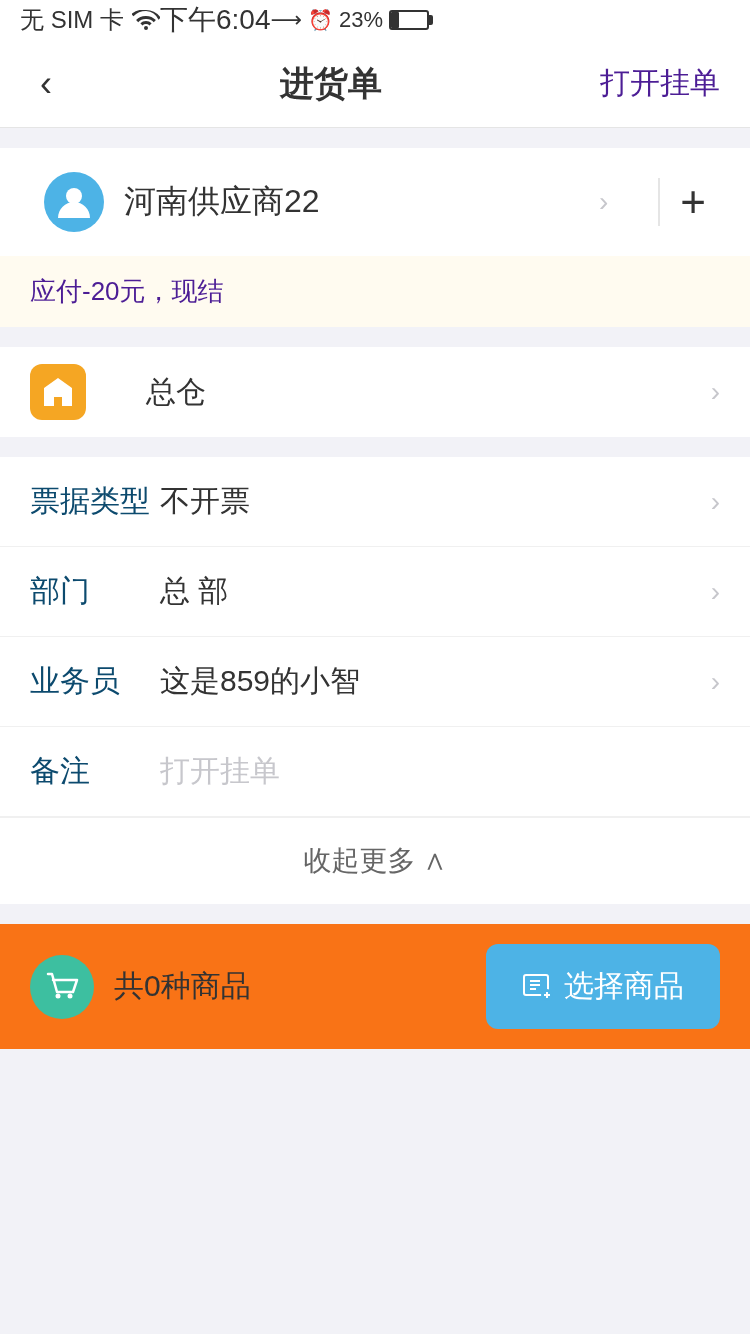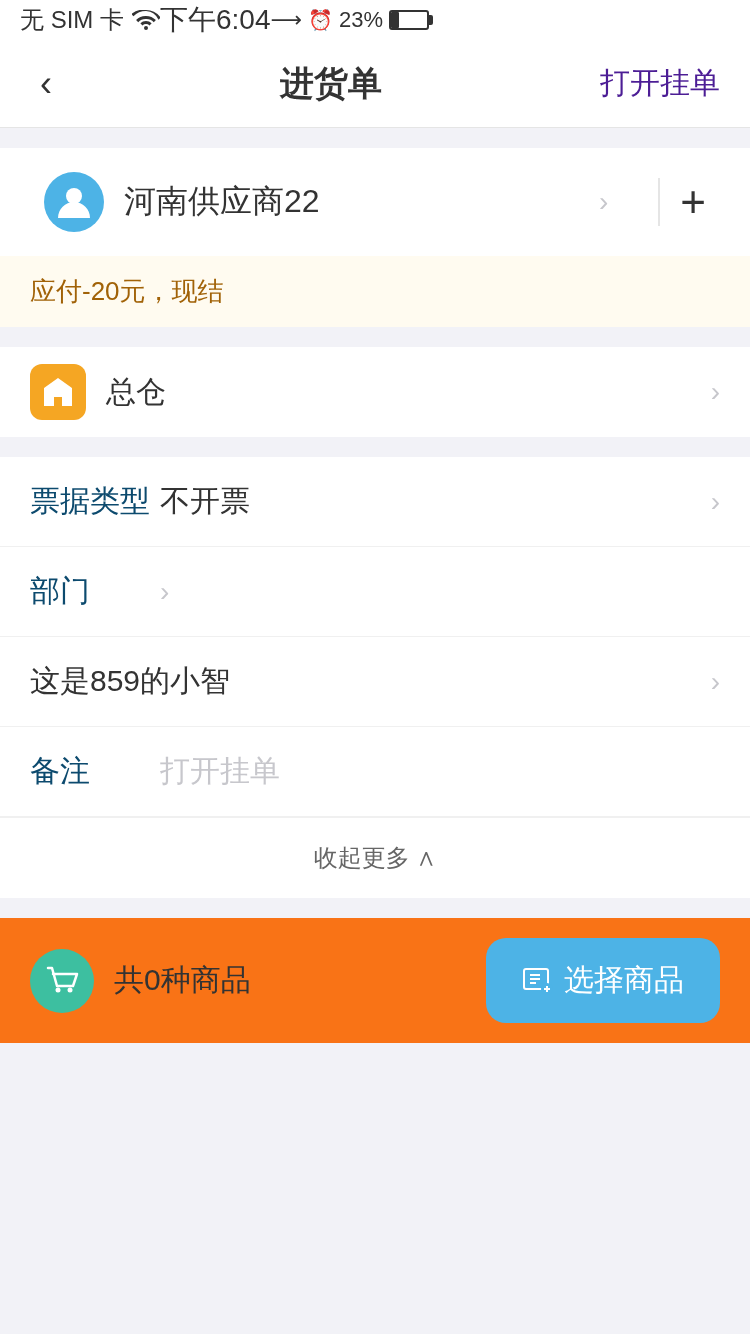--- a/index.html
+++ b/index.html
@@ -133,21 +133,21 @@
       height: 48px;
       background: #e5e5e5;
       margin: 0 20px;
     }
 
     
     .notice-banner {
       background: #fffbf0;
       padding: 18px 30px;
       font-size: 26px;
-      color: #a16207;
+      color: #4c1d95;
     }
 
     
     .form-section {
       background: #fff;
       margin-bottom: 0;
     }
     .form-row {
       display: flex;
       align-items: center;
@@ -190,21 +190,21 @@
       color: #c7c7cc;
       font-size: 28px;
     }
 
     
     .collapse-row {
       background: #fff;
       display: flex;
       justify-content: center;
       padding: 24px 30px;
-      font-size: 24px;
+      font-size: 28px;
       color: #666;
       cursor: pointer;
       border-top: 1px solid #f0f0f0;
     }
 
     
     .product-row {
       background: #f97316;
       display: flex;
       align-items: center;
@@ -225,39 +225,40 @@
     .product-count {
       flex: 1;
       font-size: 30px;
       color: #333;
     }
     .select-product-btn {
       background: #4db3e6;
       color: #fff;
       font-size: 30px;
       padding: 22px 36px;
-      border-radius: 20px;
+      border-radius: 12px;
       display: flex;
       align-items: center;
       gap: 10px;
       cursor: pointer;
       border: none;
       outline: none;
     }
     .select-product-btn svg { width: 32px; height: 32px; fill: #fff; }
 
     
     .warehouse-row {
       display: flex;
       align-items: center;
       padding: 0 30px;
       height: 90px;
       border-bottom: none;
       cursor: pointer;
       background: #fff;
+      gap: 40px;
     }
   </style>
 </head>
 <body>
 
 <div class="status-bar">
   <div class="status-left">
     <span>无 SIM 卡</span>
     <svg width="28" height="20" viewBox="0 0 28 20" fill="none">
       <path d="M14 16a2 2 0 1 1 0 4 2 2 0 0 1 0-4zm0-5a8 8 0 0 1 5.66 2.34l-2.12 2.12A5 5 0 0 0 14 14a5 5 0 0 0-3.54 1.46l-2.12-2.12A8 8 0 0 1 14 11zm0-5c3.87 0 7.37 1.57 9.9 4.1l-2.12 2.12A10 10 0 0 0 14 9a10 10 0 0 0-7.78 3.22L4.1 10.1A13 13 0 0 1 14 6zm0-5C9.13 1 4.7 2.93 1.46 6.17L-.66 4.05A18 18 0 0 1 14 0a18 18 0 0 1 14.66 7.66l-2.12 2.12A15 15 0 0 0 14 1z" fill="#333"></path>
@@ -318,24 +319,26 @@
 <div class="form-section">
 
   <div class="form-row">
     <span class="form-label">票据类型</span>
     <span class="form-value">不开票</span>
     <span class="form-chevron">›</span>
   </div>
 
   <div class="form-row">
     <span class="form-label">部门</span>
+    <span class="form-value">总 部</span>
     <span class="form-chevron">›</span>
   </div>
 
   <div class="form-row">
+    <span class="form-label">业务员</span>
     <span class="form-value">这是859的小智</span>
     <span class="form-chevron">›</span>
   </div>
 
   <div class="form-row">
     <span class="form-label">备注</span>
     <span class="form-placeholder">打开挂单</span>
   </div>
 
   <div class="collapse-row">

